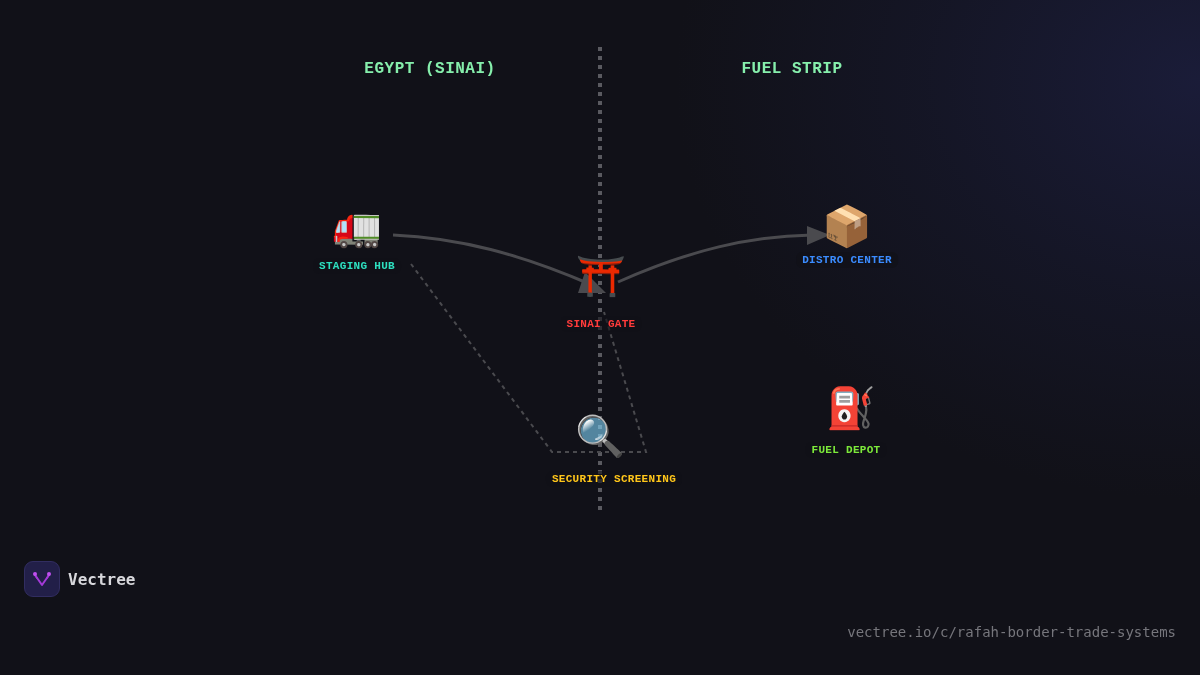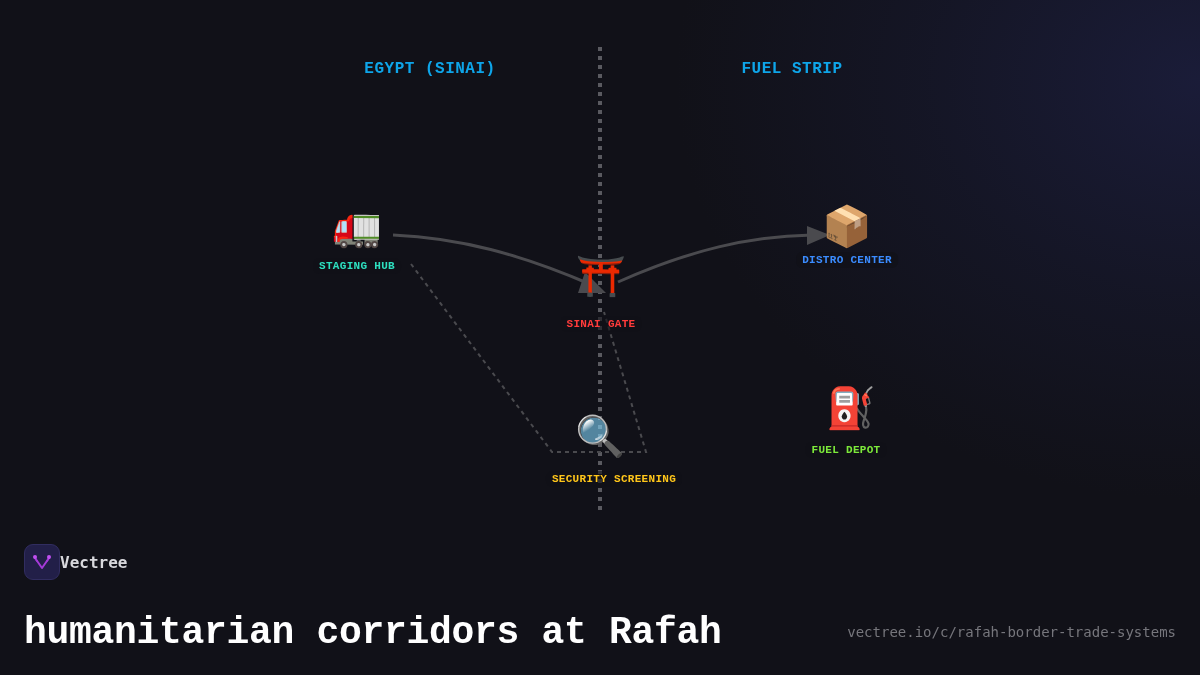--- a/index.html
+++ b/index.html
@@ -9,32 +9,32 @@
       font-family: "Liberation Mono", "DejaVu Sans Mono", monospace;
     }
     .bg-glow {
       position: absolute; inset: 0;
       background:
         radial-gradient(ellipse 700px 560px at 1200px 80px, rgba(28,30,62,0.85) 0%, rgba(24,26,50,0.5) 40%, rgba(17,17,24,0) 75%);
       pointer-events: none;
     }
     .region-label {
       position: absolute; top: 60px; font-size: 16px; font-weight: bold;
-      color: #0ea5e9; letter-spacing: 0.5px; transform: translateX(-50%);
+      color: #86efac; letter-spacing: 0.5px; transform: translateX(-50%);
       white-space: nowrap;
     }
     svg.diagram { position: absolute; left: 0; top: 0; }
     .node { position: absolute; transform: translateX(-50%); text-align: center; }
     .node .glyph { font-size: 40px; line-height: 48px; display: block; font-family: "DejaVu Sans", sans-serif; }
     .node .label {
       display: inline-block; font-size: 11px; font-weight: bold; letter-spacing: 0.3px;
       white-space: nowrap; padding: 2px 6px; border-radius: 6px;
       background: rgba(17,17,24,0.6);
     }
-    .brand { position: absolute; left: 24px; top: 544px; display: flex; align-items: center; }
+    .brand { position: absolute; left: 24px; top: 561px; display: flex; align-items: center; gap: 8px; }
     .brand-logo {
       width: 34px; height: 34px; border-radius: 9px; background: #221f48;
       border: 1px solid #312d60; display: flex; align-items: center; justify-content: center;
     }
     .brand-name { font-size: 16px; font-weight: bold; color: #d8d8dc; font-family: "DejaVu Sans Mono", monospace; }
     .headline {
       position: absolute; left: 24px; top: 583px; margin: 0;
       font-size: 38px; line-height: 33px; font-weight: bold; color: #ffffff;
       font-family: "Liberation Mono", monospace; letter-spacing: -0.3px;
     }
@@ -101,16 +101,15 @@
       <path d="M5,8 L3,5 M15,8 L17,5" fill="none" stroke="#a43ad8" stroke-width="1.6" stroke-linecap="round"></path>
       <circle cx="3" cy="4" r="2" fill="#c050f0"></circle>
       <circle cx="17" cy="4" r="2" fill="#c050f0"></circle>
     </svg>
   </div>
   <span class="brand-name">Vectree</span>
 </div>
 
 <h1 class="headline">
   <br>
-  <span>humanitarian corridors at Rafah</span>
 </h1>
 
 <div class="source-url">vectree.io/c/rafah-border-trade-systems</div>
 
 </body></html>

